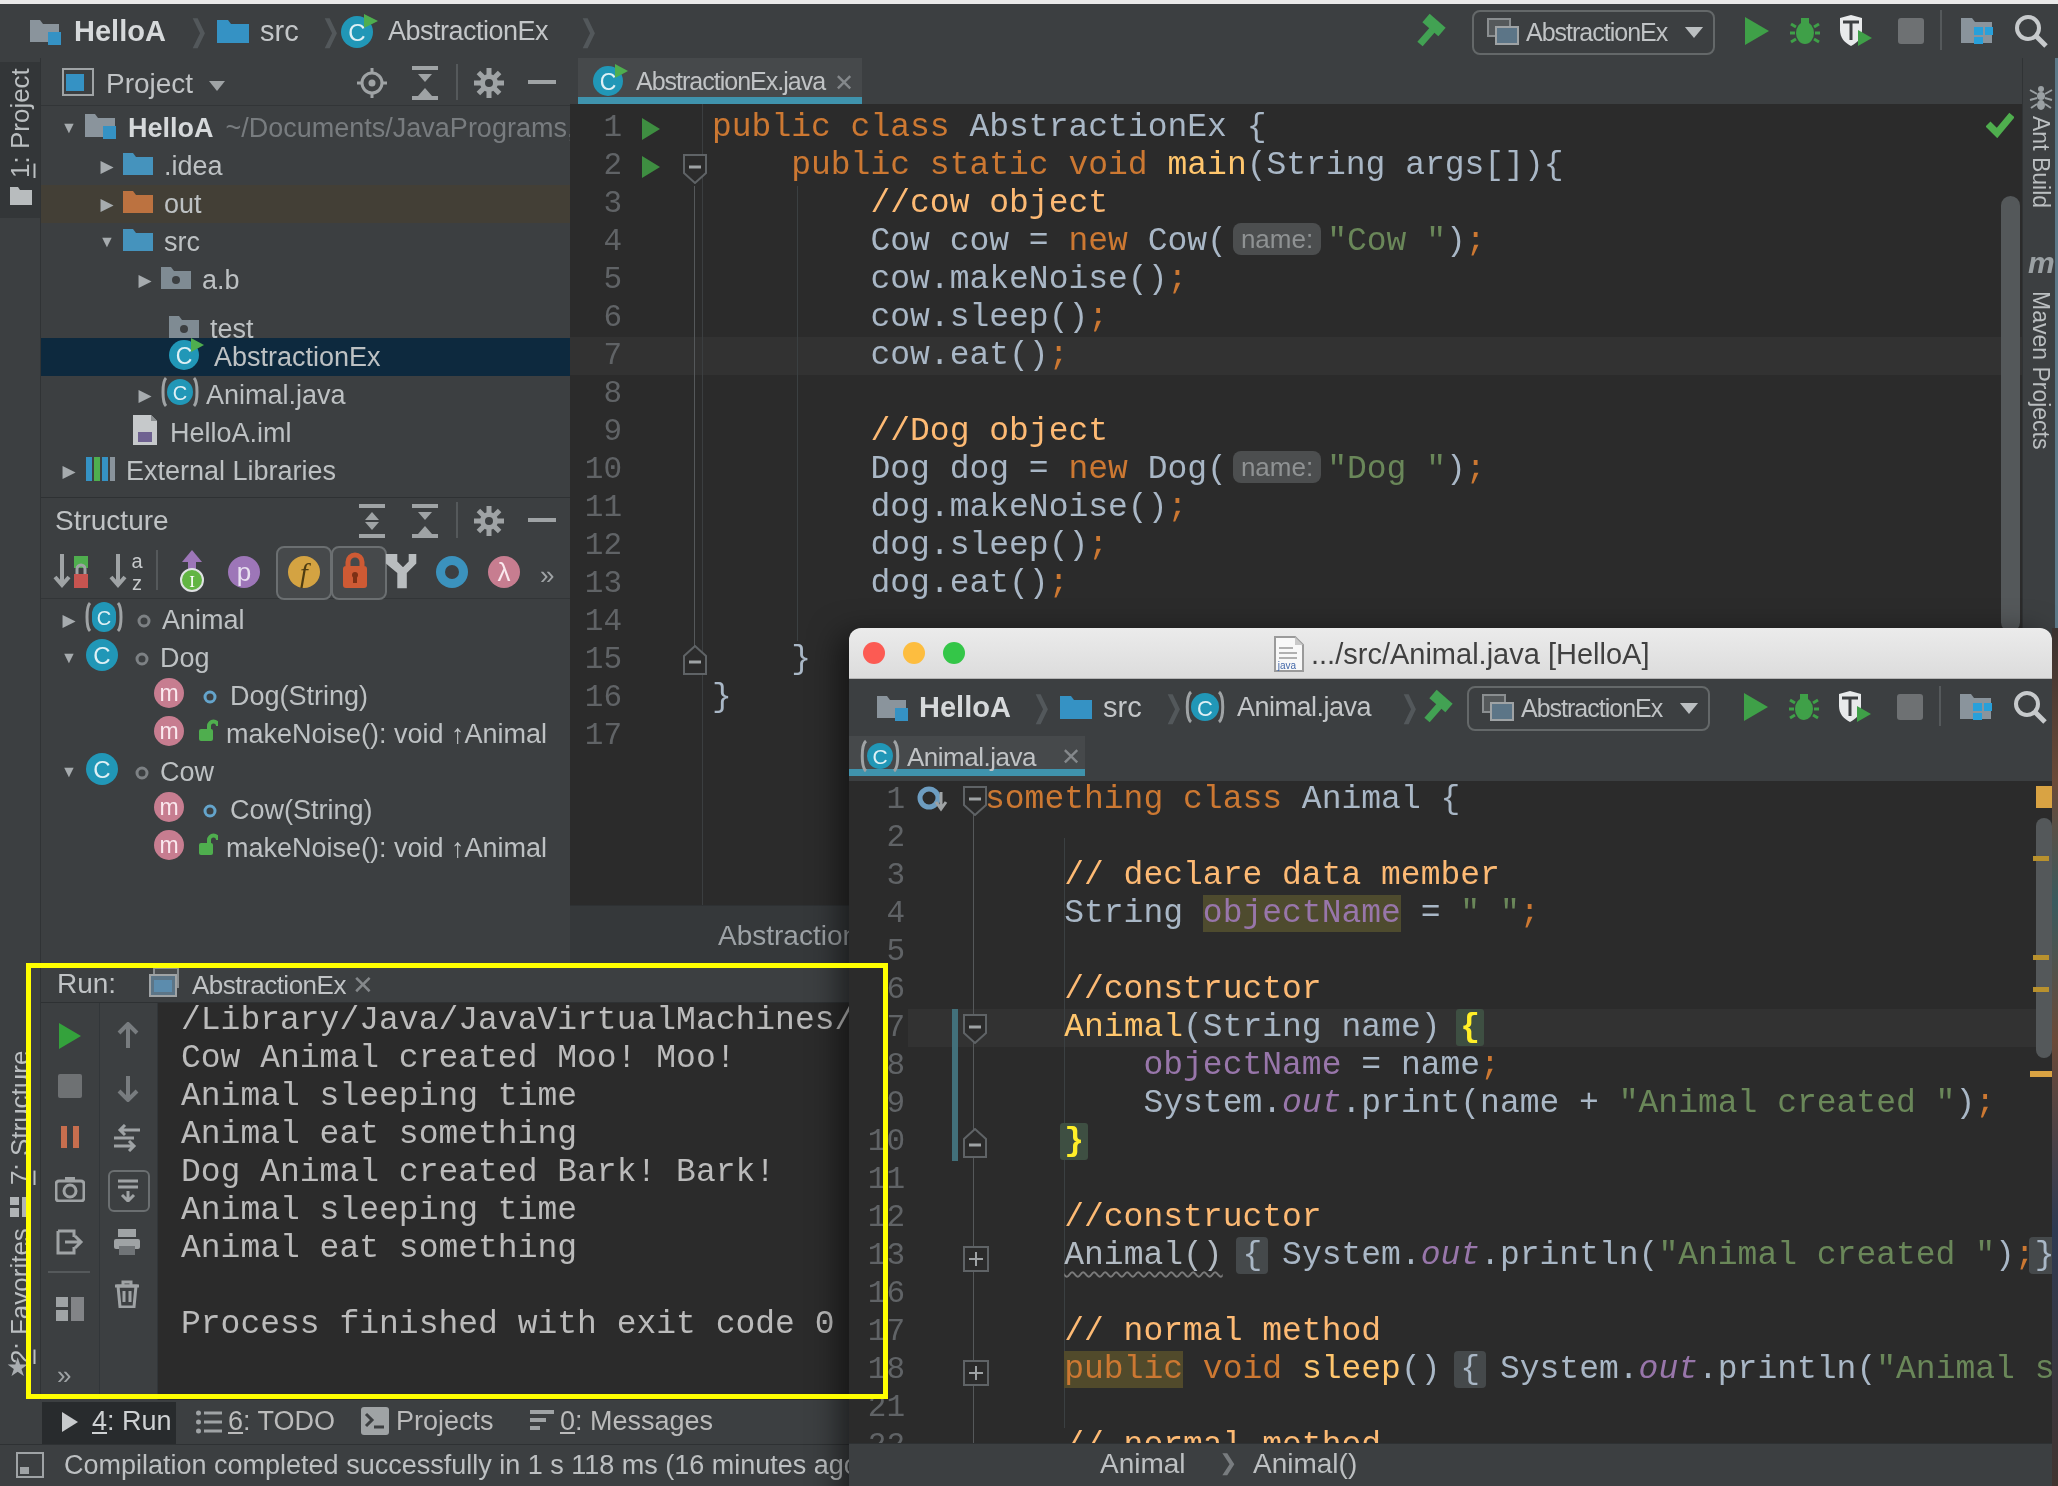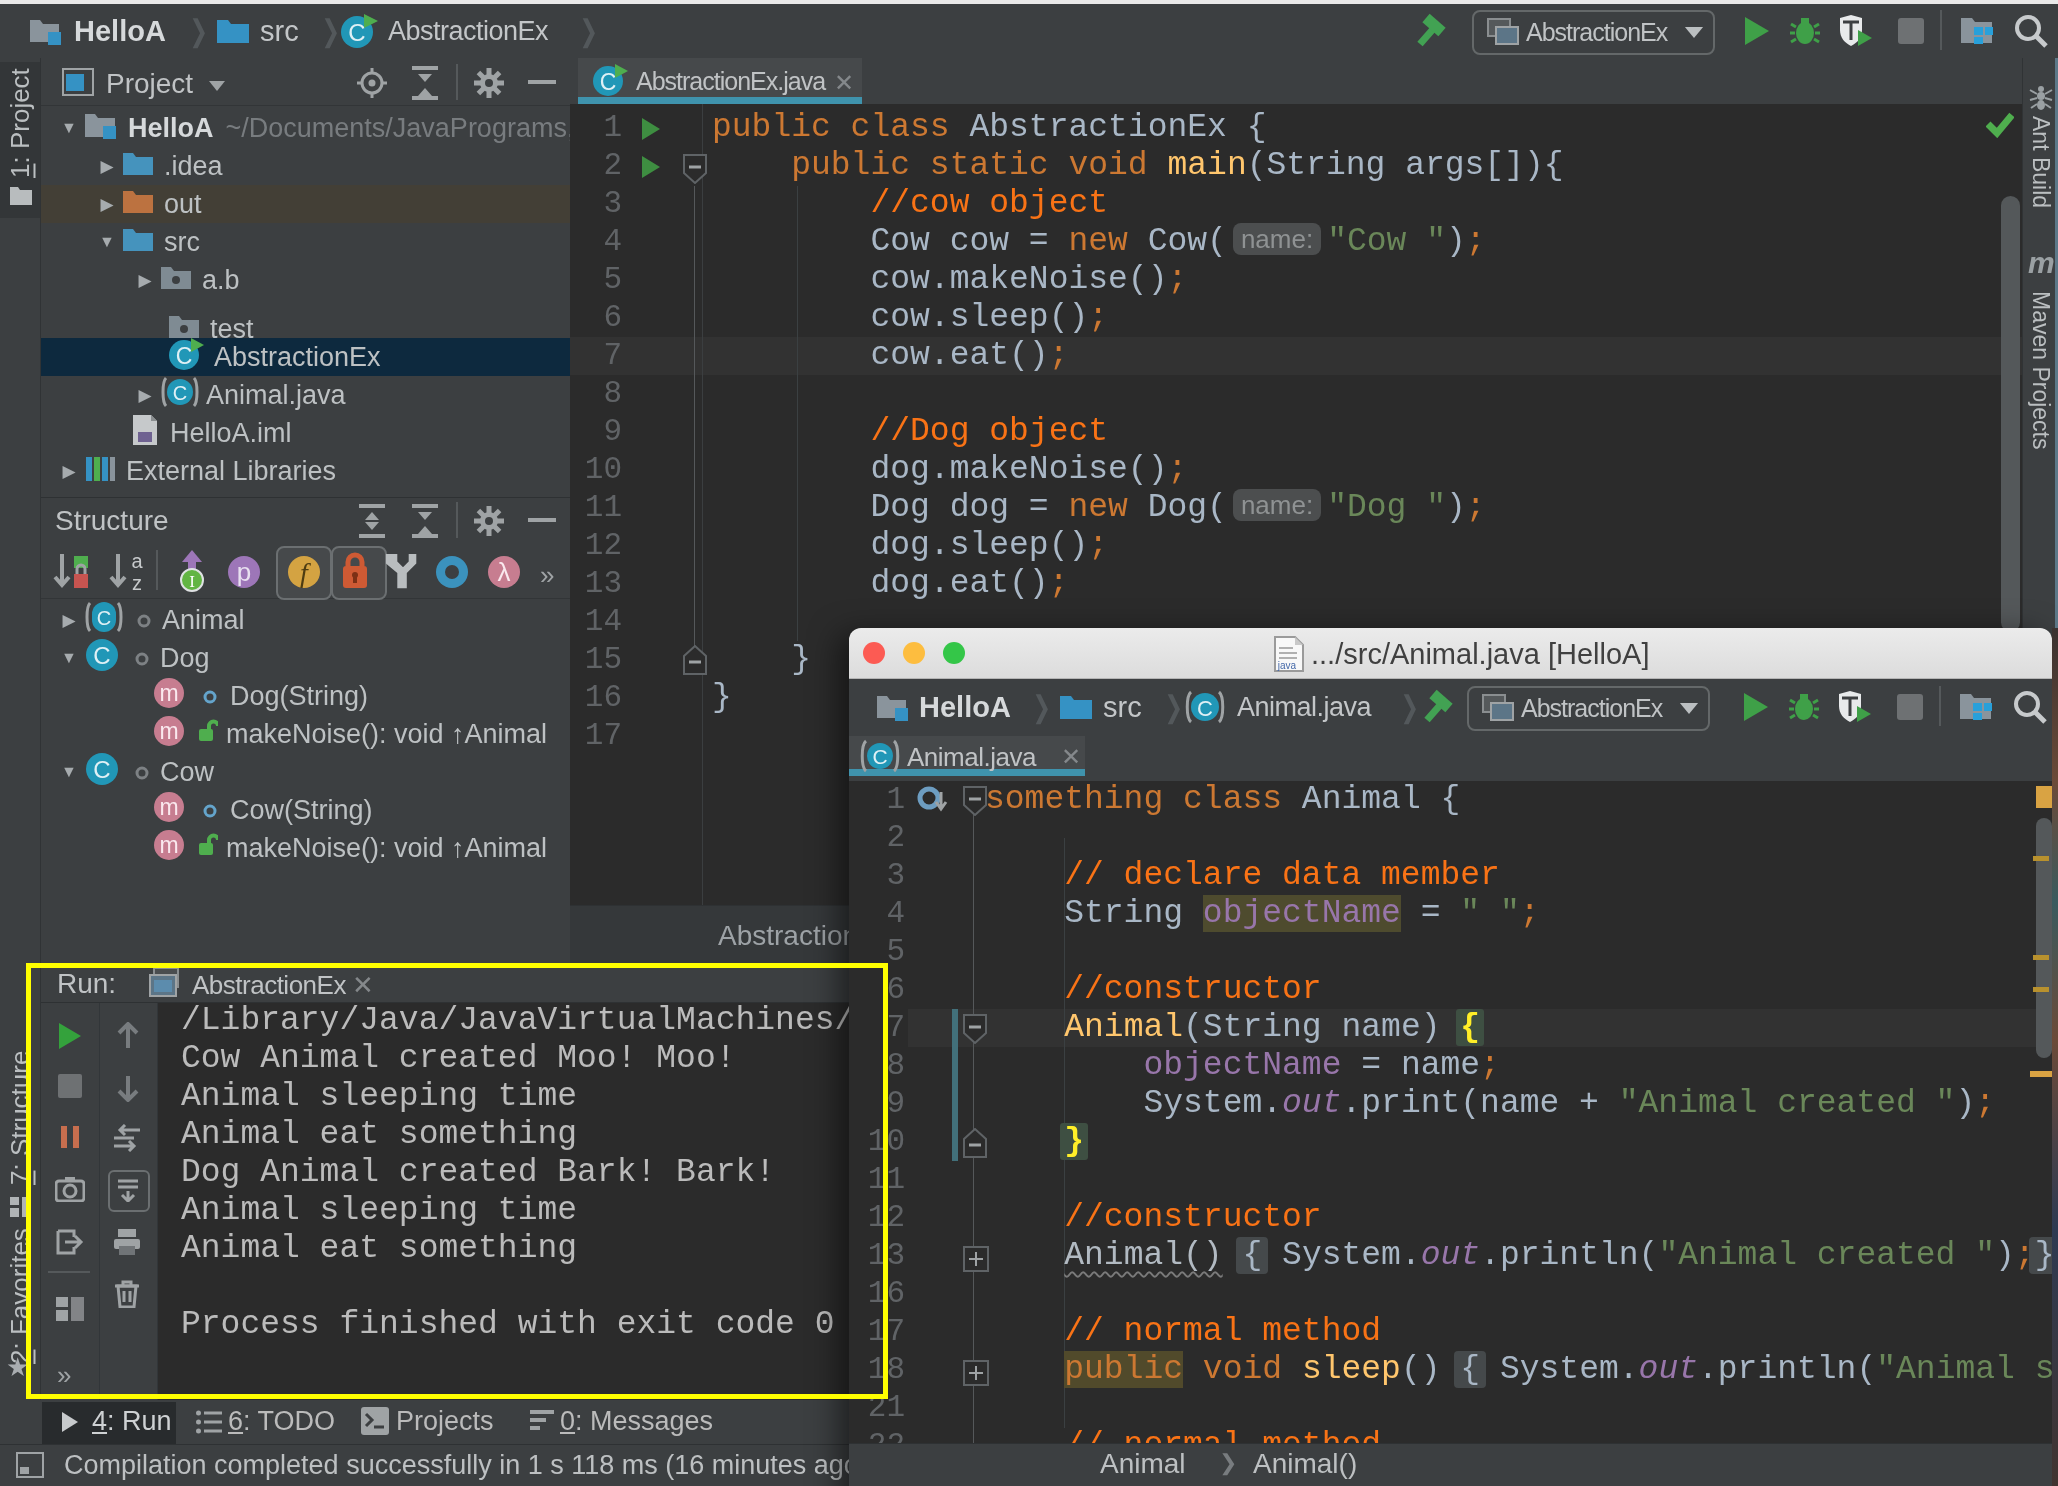--- a/index.html
+++ b/index.html
@@ -1,21 +1,21 @@
 <!DOCTYPE html>
 <html><head><meta charset="utf-8">
 <style>
 html,body{margin:0;padding:0;background:#222;}
 #screen{position:relative;width:2058px;height:1486px;background:#3c3f41;overflow:hidden;
   font-family:"Liberation Sans",sans-serif;color:#bbbbbb;}
 .abs{position:absolute;}
 .mono{font-family:"Liberation Mono",monospace;font-size:33px;line-height:38px;color:#a9b7c6;}
 .mono div{height:38px;white-space:pre;}
 .ln{color:#606366;text-align:right;}
-.kw{color:#cc7832}.fn{color:#ffc66d}.st{color:#6a8759}.cm{color:#f97316}.fl{color:#9876aa}.sm{color:#cc7832}
+.kw{color:#cc7832}.fn{color:#ffc66d}.st{color:#6a8759}.cm{color:#fdba74}.fl{color:#9876aa}.sm{color:#cc7832}
 .trow{position:absolute;left:40px;width:530px;height:38px;display:flex;align-items:center;font-size:27px;color:#bdc1c3;overflow:hidden;}
 .srow{position:absolute;left:40px;width:530px;height:38px;display:flex;align-items:center;font-size:27px;color:#bdc1c3;}
 .arr{width:30px;text-align:center;color:#a6abae;font-size:17px;flex:none;}
 .gap{flex:none;}
 .hint{display:inline-block;background:#4c4e4f;color:#8f9293;border-radius:8px;font-family:"Liberation Sans",sans-serif;
   font-size:26px;line-height:32px;height:32px;padding:0 8px;margin:0 6px 0 6px;vertical-align:middle;position:relative;top:-2px;}
 .bbox{background:#45494b;border-radius:4px;padding:0 6px;margin:0 -6px;}
 .ybrace{color:#ffef28;font-weight:bold;background:#3e4f42;border-radius:3px;padding:0 4px;margin:0 -4px;}
 .olv{background:#4e4b2e;}
 .pubhl{background:#514a2b;}
@@ -489,22 +489,22 @@
 <div class="abs mono" style="left:712px;top:109px;">
 <div><span class="kw">public class </span>AbstractionEx {</div>
 <div><span class="kw">    public static void </span><span class="fn">main</span>(String args[]){</div>
 <div><span class="cm">        //cow object</span></div>
 <div>        Cow cow = <span class="kw">new </span>Cow(<span class="hint">name:</span><span class="st">"Cow "</span>)<span class="sm">;</span></div>
 <div>        cow.makeNoise()<span class="sm">;</span></div>
 <div>        cow.sleep()<span class="sm">;</span></div>
 <div>        cow.eat()<span class="sm">;</span></div>
 <div></div>
 <div><span class="cm">        //Dog object</span></div>
+<div>        Dog dog = <span class="kw">new </span>Dog(<span class="hint">name:</span><span class="st">"Dog "</span>)<span class="sm">;</span></div>
 <div>        dog.makeNoise()<span class="sm">;</span></div>
-<div>        Dog dog = <span class="kw">new </span>Dog(<span class="hint">name:</span><span class="st">"Dog "</span>)<span class="sm">;</span></div>
 <div>        dog.sleep()<span class="sm">;</span></div>
 <div>        dog.eat()<span class="sm">;</span></div>
 <div></div>
 <div>    }</div>
 <div>}</div>
 </div>
 
 <div class="abs" style="left:2001px;top:196px;width:19px;height:436px;background:#54585a;border-radius:10px;"></div>
 <div class="abs" style="left:1986px;top:112px;"><svg width="28" height="26" viewBox="0 0 28 26">
         <path d="M2 12 l9 9 L26 3" stroke="#4fae4e" stroke-width="7" fill="none"></path>

